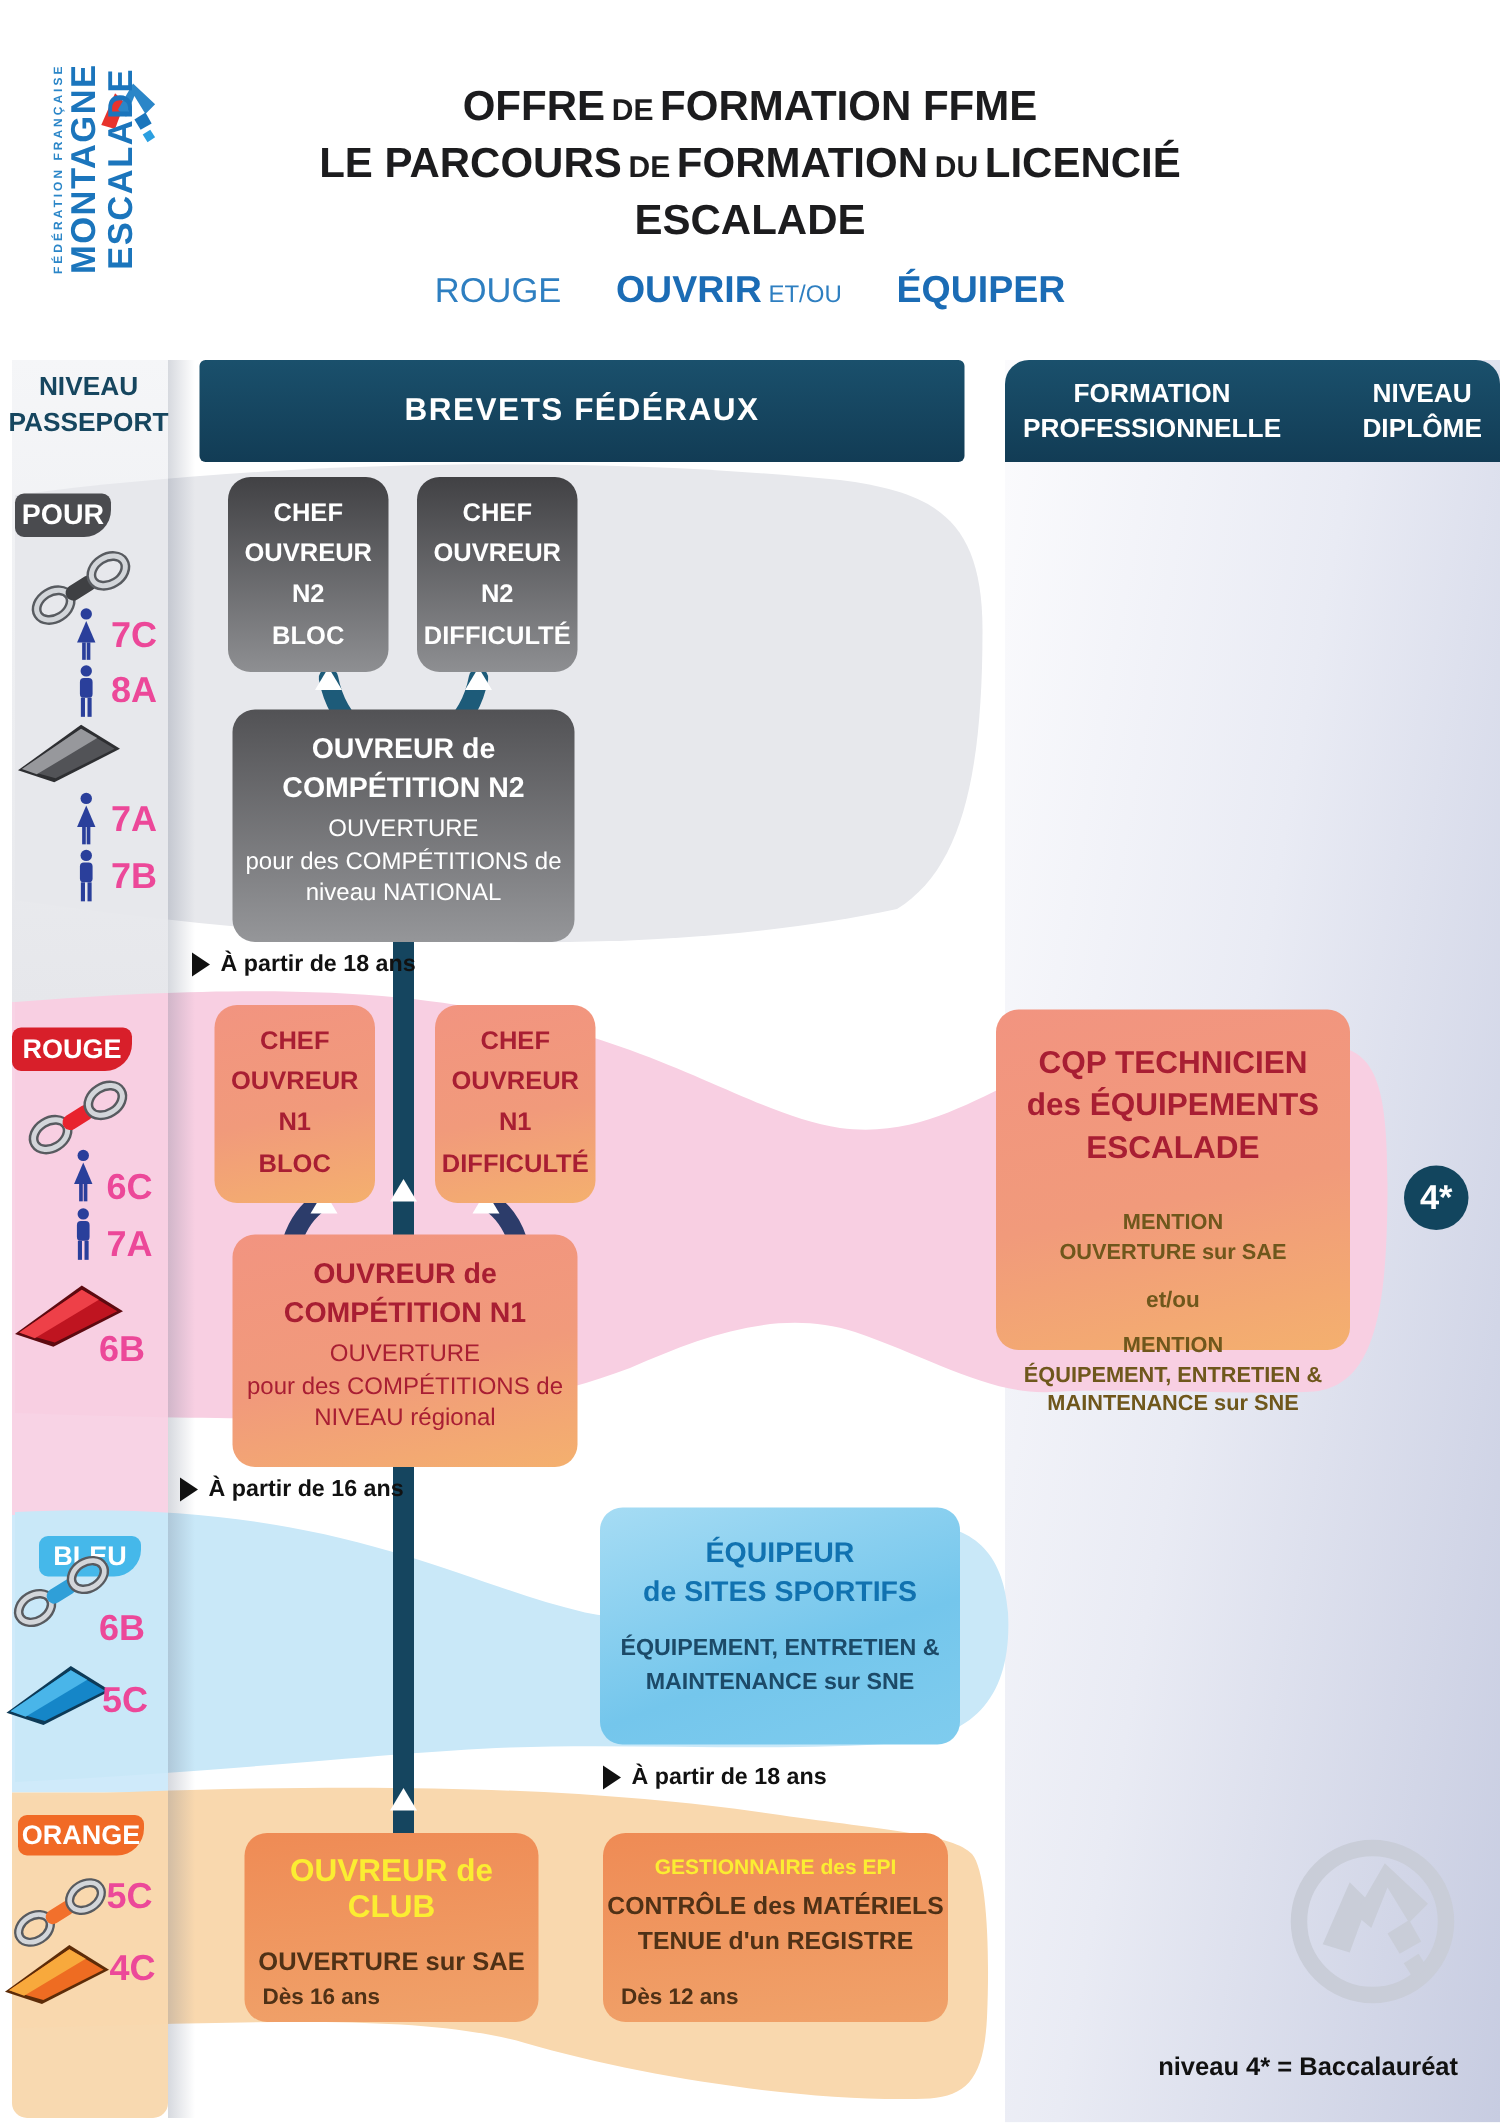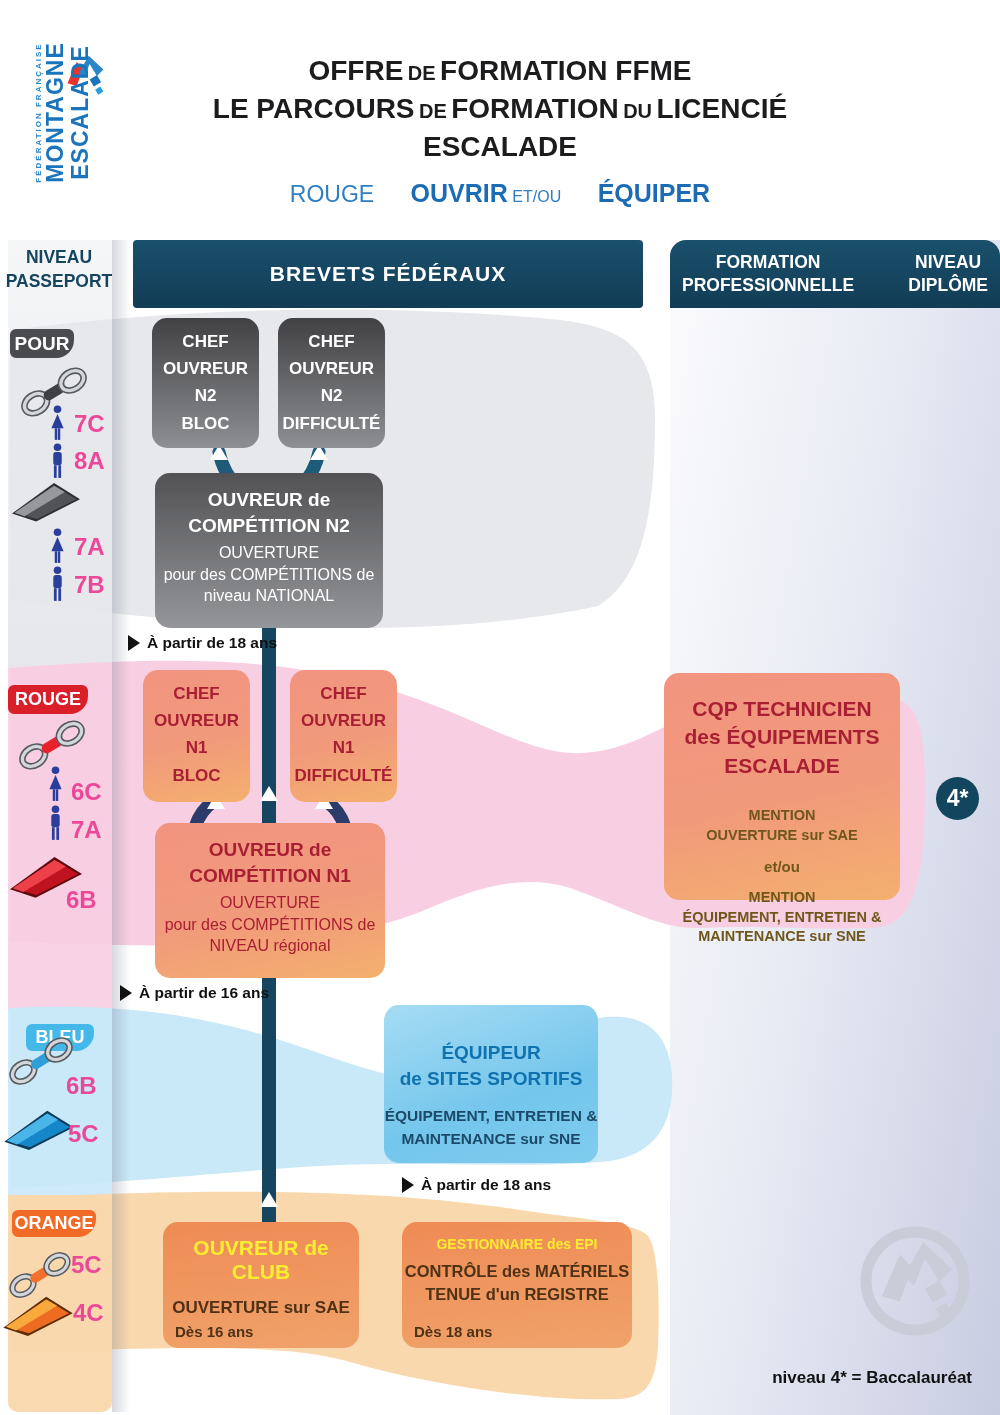--- a/index.html
+++ b/index.html
@@ -315,38 +315,38 @@
 ESCALADE</div>
     <div class="pre" style="margin-top:26px;font-weight:bold;font-size:14.5px;line-height:1.35;color:#6f571c">MENTION
 OUVERTURE sur SAE</div>
     <div style="margin-top:13px;font-weight:bold;font-size:15px;color:#6f571c">et/ou</div>
     <div class="pre" style="margin-top:13px;font-weight:bold;font-size:14.5px;line-height:1.35;color:#6f571c">MENTION
 ÉQUIPEMENT, ENTRETIEN &amp;
 MAINTENANCE sur SNE</div>
   </div>
   <div class="abs" id="badge-4">4*</div>
 
-  <div class="bx bx-blue" style="left:384px;top:1005px;width:214px;height:158px;padding-top:35px">
+  <div class="bx bx-blue" style="left:400px;top:1005px;width:240px;height:158px;padding-top:18px">
     <div class="comp-title pre" style="color:#1172b0">ÉQUIPEUR
 de SITES SPORTIFS</div>
     <div class="pre" style="margin-top:14px;font-weight:600;font-size:15.5px;line-height:1.45;color:#1c4a68">ÉQUIPEMENT, ENTRETIEN &amp;
 MAINTENANCE sur SNE</div>
   </div>
   <div class="note" style="left:402px;top:1176px">
     <span class="tri-right"></span>
     <span>À partir de 18 ans</span>
   </div>
 
   <div class="bx bx-orange" style="left:163px;top:1222px;width:196px;height:126px;padding-top:14px">
     <div style="font-weight:bold;font-size:21px;color:#fbed32">OUVREUR de CLUB</div>
     <div style="margin-top:14px;font-weight:600;font-size:17px;color:#4f3116">OUVERTURE sur SAE</div>
     <div class="age">Dès 16 ans</div>
   </div>
   <div class="bx bx-orange" style="left:402px;top:1222px;width:230px;height:126px;padding-top:14px">
     <div style="font-weight:bold;font-size:14px;color:#fbed32">GESTIONNAIRE des EPI</div>
     <div class="pre" style="margin-top:8px;font-weight:600;font-size:16.5px;line-height:1.4;color:#4f3116">CONTRÔLE des MATÉRIELS
 TENUE d'un REGISTRE</div>
-    <div class="age">Dès 18 ans</div>
+    <div class="age">Dès 12 ans</div>
   </div>
 
   <div class="abs" id="bacc-note">niveau 4* = Baccalauréat</div>
 
 </div>
 
 </body></html>

